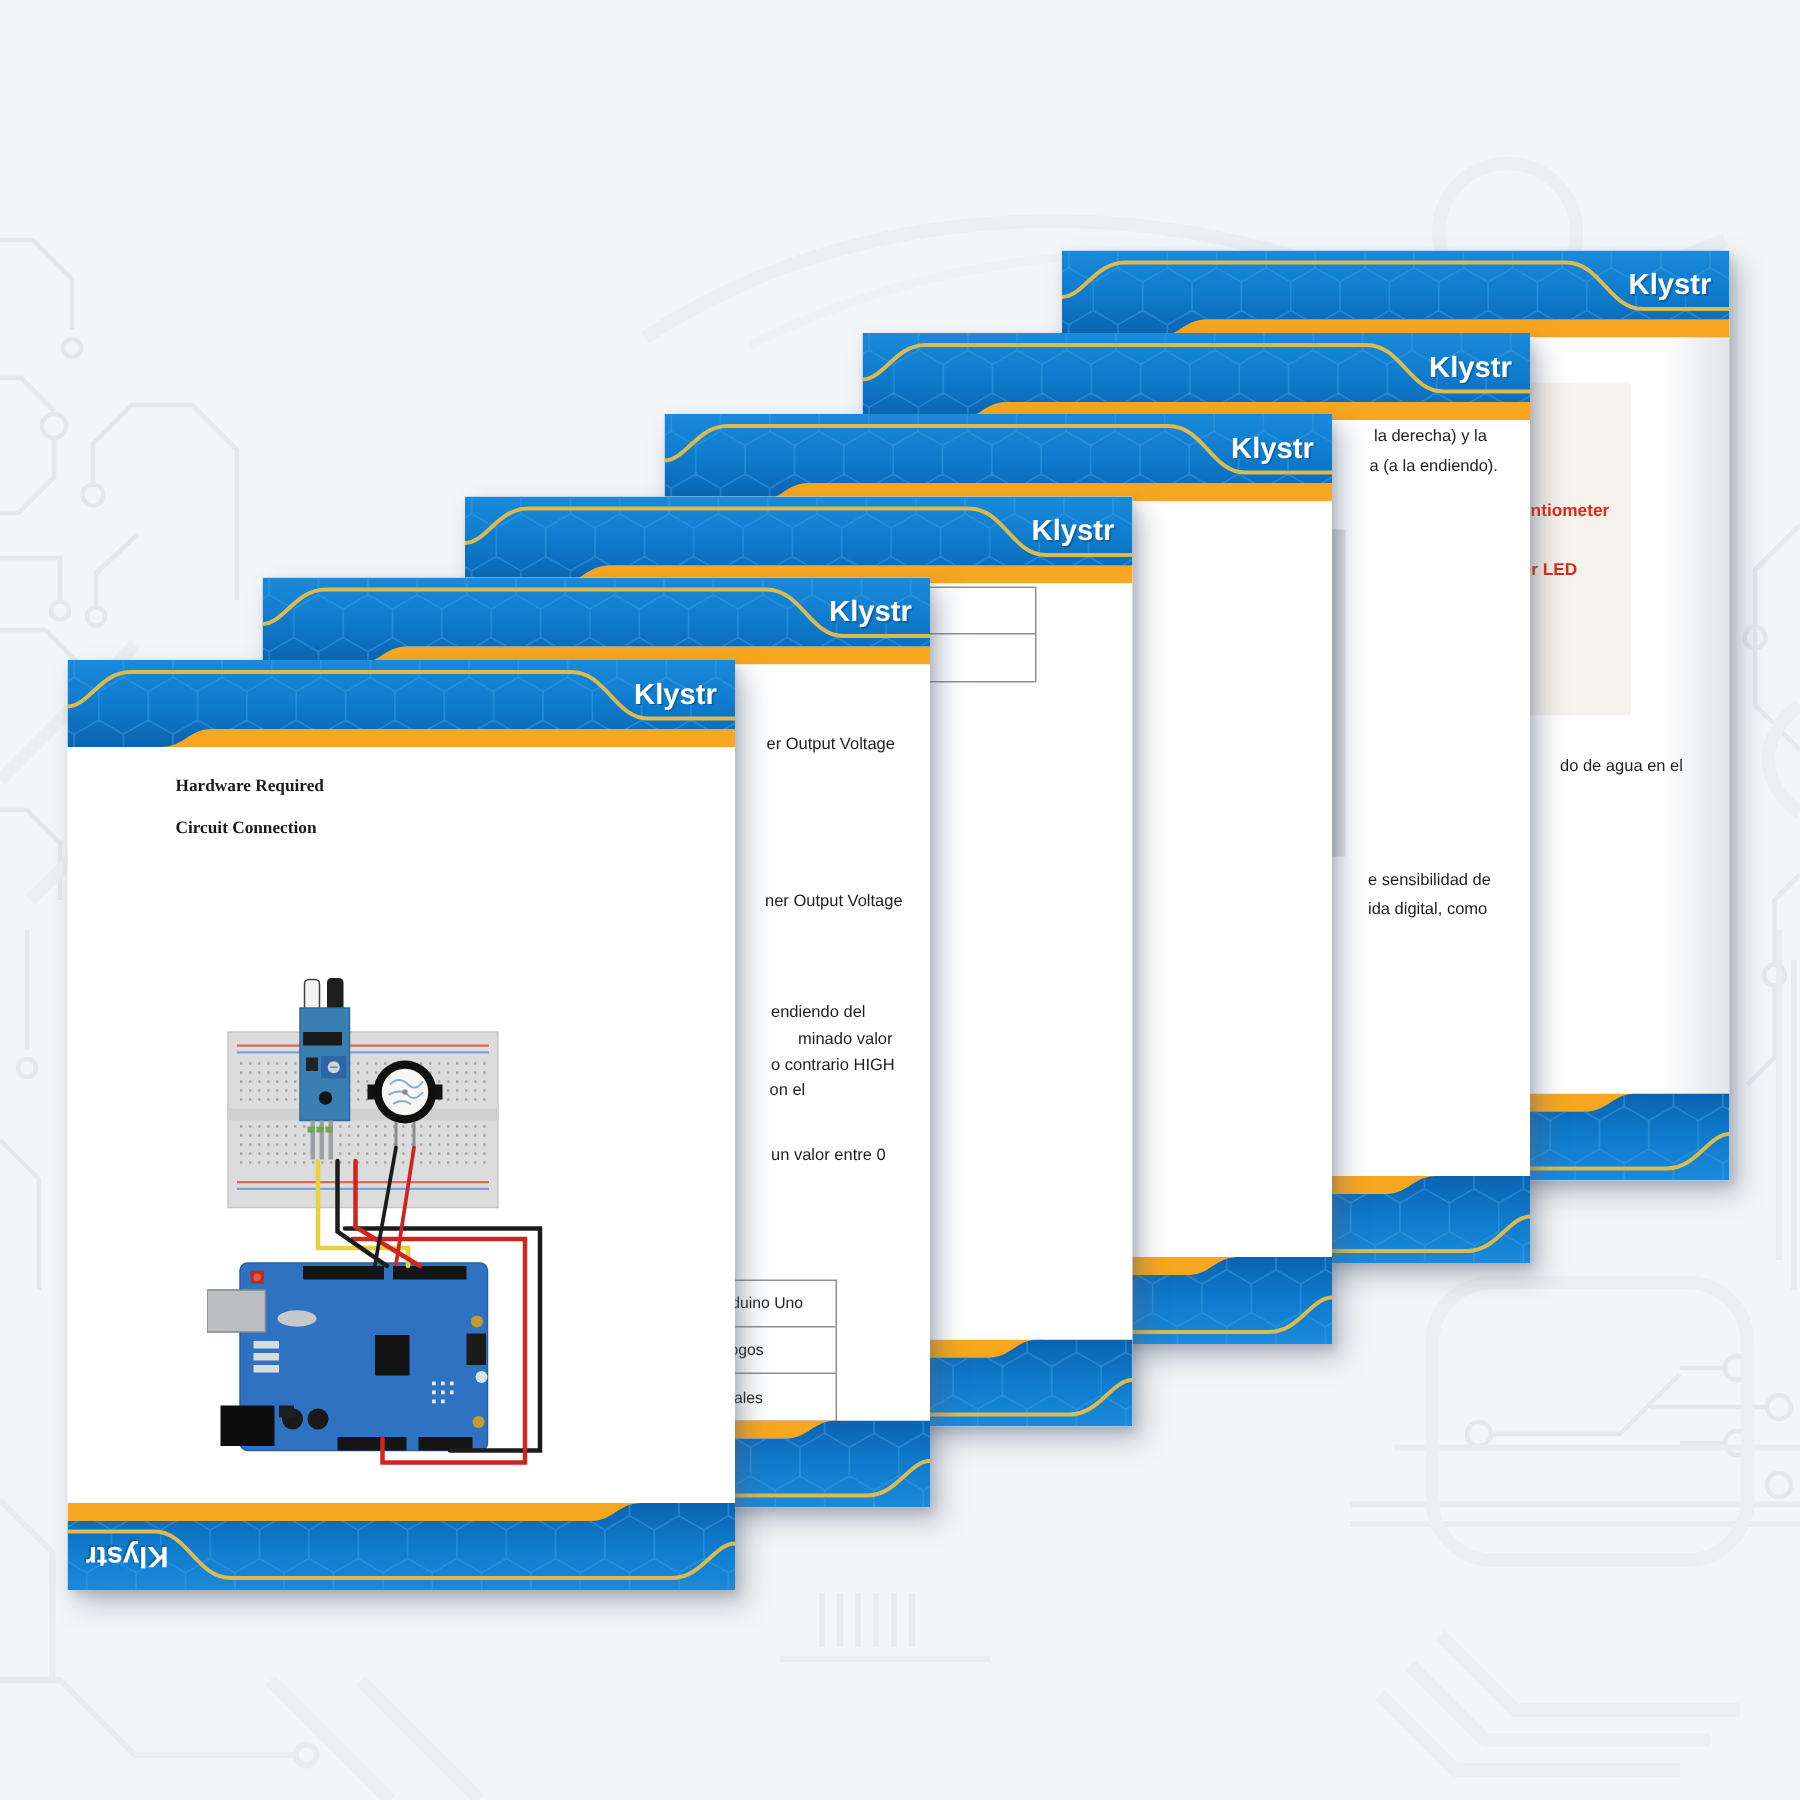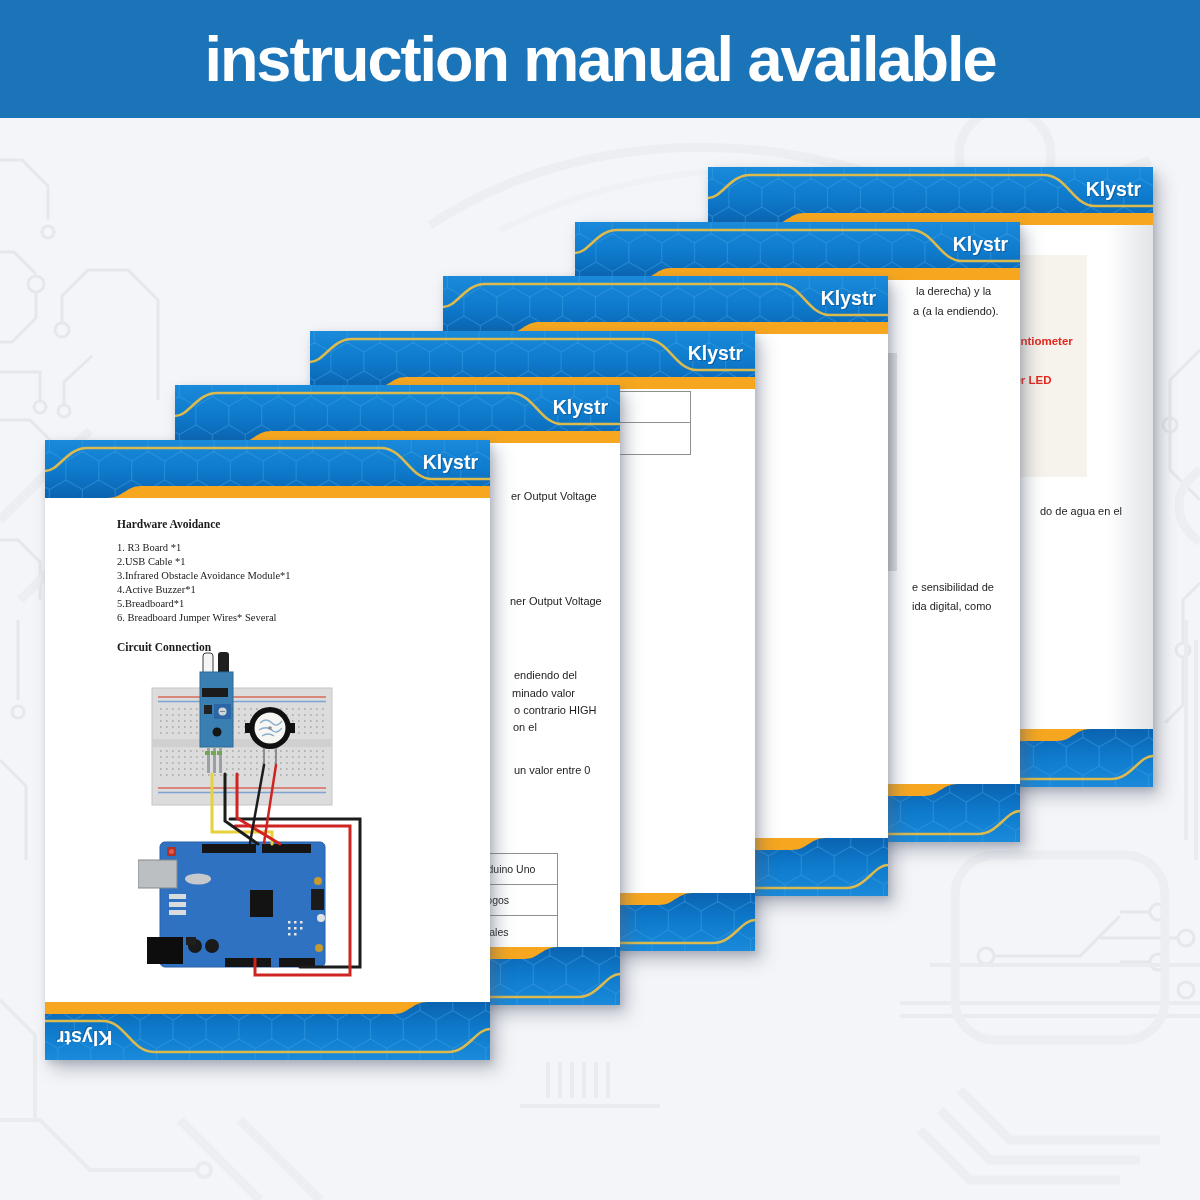--- a/index.html
+++ b/index.html
@@ -116,23 +116,20 @@
       <path d="M 960,1090 L 1010,1140 H 1160"></path>
       <path d="M 940,1110 L 990,1160 H 1140"></path>
       <path d="M 920,1130 L 970,1180 H 1120"></path>
       <path d="M 1200,470 C 1172,490 1172,522 1200,542"></path>
     </g>
     <g fill="none" stroke="#f0f1f4" stroke-width="6">
       <path d="M 500,230 C 640,160 790,155 930,195"></path>
     </g>
   </svg>
 
-  <div class="banner">
-    <h1>instruction manual available</h1>
-  </div>
 
   <div class="page p6">
     <div class="page-body">
         <div class="frag-rect" style="width: 73px; height: 222px; background: rgb(246, 242, 236); left: 306px; top: 88px;"></div>
         <span class="frag red" style="left: 306px; top: 168px;">entiometer</span>
         <span class="frag red" style="left: 300px; top: 207px;">ver LED</span>
         <span class="frag plain" style="left: 304px; top: 338px;">do de agua en el</span>
       </div>
     <div class="edge-shade"></div>
     <div class="band hdr">
@@ -338,21 +335,21 @@
     <text x="433" y="29" text-anchor="end" font-family="Liberation Sans, sans-serif" font-size="19.5" font-weight="bold" fill="#ffffff">Klystr</text>
   </svg>
       </div>
   </div>
 
   <div class="page p2">
     <div class="page-body">
         <span class="frag plain" style="left: 308px; top: 105px;">er Output Voltage</span>
         <span class="frag plain" style="left: 307px; top: 210px;">ner Output Voltage</span>
         <span class="frag plain" style="left: 311px; top: 284px;">endiendo del</span>
-        <span class="frag plain" style="left: 309px; top: 302px;">minado valor</span>
+        <span class="frag plain" style="left: 329px; top: 302px;">minado valor</span>
         <span class="frag plain" style="left: 311px; top: 319px;">o contrario HIGH</span>
         <span class="frag plain" style="left: 310px; top: 336px;">on el</span>
         <span class="frag plain" style="left: 311px; top: 379px;">un valor entre 0</span>
         <div class="frag-table" style="width: 223px; left: 160px; top: 468px;">
           <div class="row" style="height: 31px;">
             <span style="padding-left: 148px;">rduino Uno</span>
           </div>
           <div class="row" style="height: 31px;">
             <span style="padding-left: 148px;">logos</span>
           </div>
@@ -403,29 +400,21 @@
     <path d="M 0,31 C 14,31 22,8 42,8 H 336 C 359,8 365,39 387,39 H 445" fill="none" stroke="#dcba4e" stroke-width="2.6"></path>
     <text x="434.2" y="30.2" text-anchor="end" font-family="Liberation Sans, sans-serif" font-size="19.5" font-weight="bold" fill="#0a3d6b" opacity="0.4">Klystr</text>
     <text x="433" y="29" text-anchor="end" font-family="Liberation Sans, sans-serif" font-size="19.5" font-weight="bold" fill="#ffffff">Klystr</text>
   </svg>
       </div>
   </div>
 
   <div class="page p1">
     <div class="page-body">
       <div class="doc">
-        <h3>Hardware Avoidance</h3>
-        <div class="hw-list">
-          <p>1. R3 Board *1</p>
-          <p>2.USB Cable *1</p>
-          <p>3.Infrared Obstacle Avoidance Module*1</p>
-          <p>4.Active Buzzer*1</p>
-          <p>5.Breadboard*1</p>
-          <p>6. Breadboard Jumper Wires* Several</p>
-        </div>
+        <h3>Hardware Required</h3>
         <h3 class="sub">Circuit Connection</h3>
       </div>
 
       <svg class="circuit" width="225" height="350" viewBox="0 0 225 350">
 
         <g>
           <rect x="14" y="43" width="180" height="117" fill="#dcdcdc" stroke="#c6c6c6"></rect>
           <line x1="20" y1="52" x2="188" y2="52" stroke="#d96a5e" stroke-width="1.5"></line>
           <line x1="20" y1="56.5" x2="188" y2="56.5" stroke="#7da3d6" stroke-width="1.5"></line>
           <line x1="20" y1="143" x2="188" y2="143" stroke="#d96a5e" stroke-width="1.5"></line>

